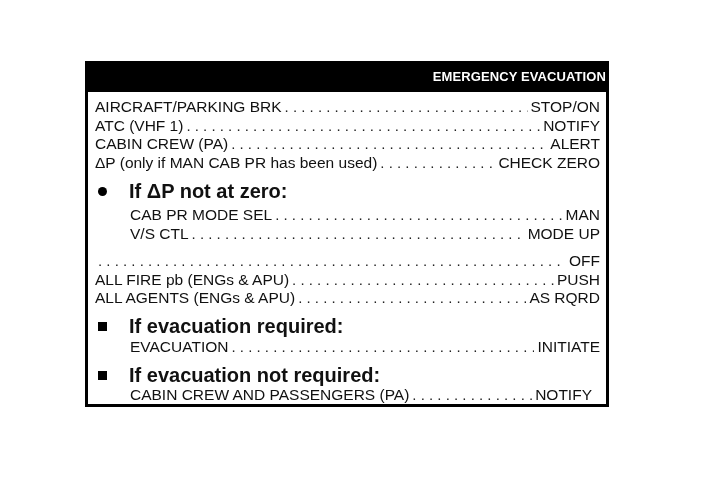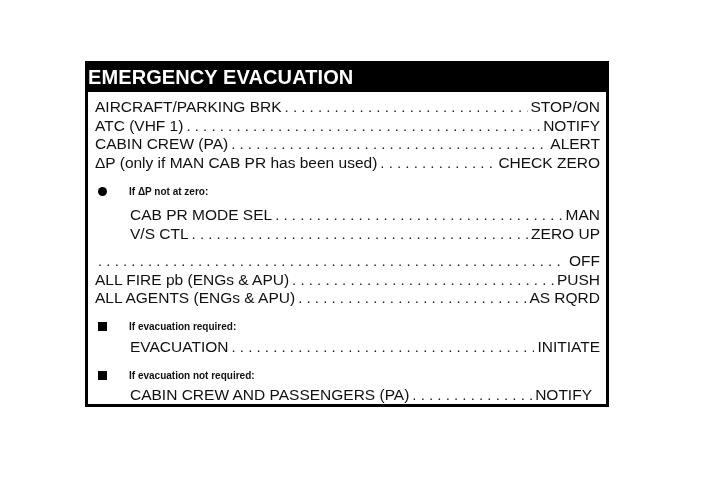--- a/index.html
+++ b/index.html
@@ -1,29 +1,29 @@
 <!DOCTYPE html>
 <html><head>
   <meta charset="utf-8">
   <style>
     html, body { margin: 0; padding: 0; background: #ffffff; }
     body { width: 726px; height: 499px; position: relative; overflow: hidden;
            font-family: "Liberation Sans", sans-serif; color: #111111; }
     .card { position: absolute; left: 85px; top: 61px; width: 518px; height: 340px;
             border: 3px solid #000000; background: #ffffff; }
     .header { height: 28px; background: #000000; color: #ffffff; font-weight: bold;
-              font-size: 20px; text-align: left; line-height: 26px; letter-spacing: 0.1px; }
+              font-size: 13px; text-align: right; line-height: 26px; letter-spacing: 0.1px; }
     .body { position: relative; padding: 6px 6px 0 7px; font-size: 15.5px; }
     .row { display: flex; align-items: baseline; height: 18.5px; line-height: 18.5px; white-space: nowrap; }
     .row .item { flex: 0 0 auto; }
     .row .dots { flex: 1 1 auto; overflow: hidden; margin: 0 3px; color: #222; letter-spacing: 2.2px; font-size: 15px; }
     .row .dots::before { content: ". . . . . . . . . . . . . . . . . . . . . . . . . . . . . . . . . . . . . . . . . . . . . . . . . . . . . . . . . . . . . . . . . . . . . . . . . . . . . . . . . . . . . . . ."; letter-spacing: 0; }
     .row .value { flex: 0 0 auto; }
     .indent { padding-left: 35px; justify-content: center; }
-    .cond { display: flex; align-items: center; height: 22px; font-weight: bold; font-size: 10px; }
+    .cond { display: flex; align-items: center; height: 22px; font-weight: bold; font-size: 20px; }
     .bullet-dot { width: 9px; height: 9px; border-radius: 50%; background: #000; margin-left: 3px; margin-right: 22px; }
     .bullet-sq { width: 9px; height: 9px; background: #000; margin-left: 3px; margin-right: 22px; }
     .gap-s { height: 8px; }
     .gap-m { height: 9px; }
   </style>
 </head>
 <body>
 
 <div class="card">
   <div class="header">EMERGENCY EVACUATION</div>
@@ -57,21 +57,21 @@
     </div>
     <div style="height:4px"></div>
     <div class="row indent">
       <span class="item">CAB PR MODE SEL</span>
       <span class="dots"></span>
       <span class="value">MAN</span>
     </div>
     <div class="row indent">
       <span class="item">V/S CTL</span>
       <span class="dots"></span>
-      <span class="value">ZERO UP</span>
+      <span class="value">MODE UP</span>
     </div>
 
     <div class="gap-m"></div>
     <div class="row">
       <span class="dots"></span>
       <span class="value">OFF</span>
     </div>
     <div class="row">
       <span class="item">ALL FIRE pb (ENGs &amp; APU)</span>
       <span class="dots"></span>

